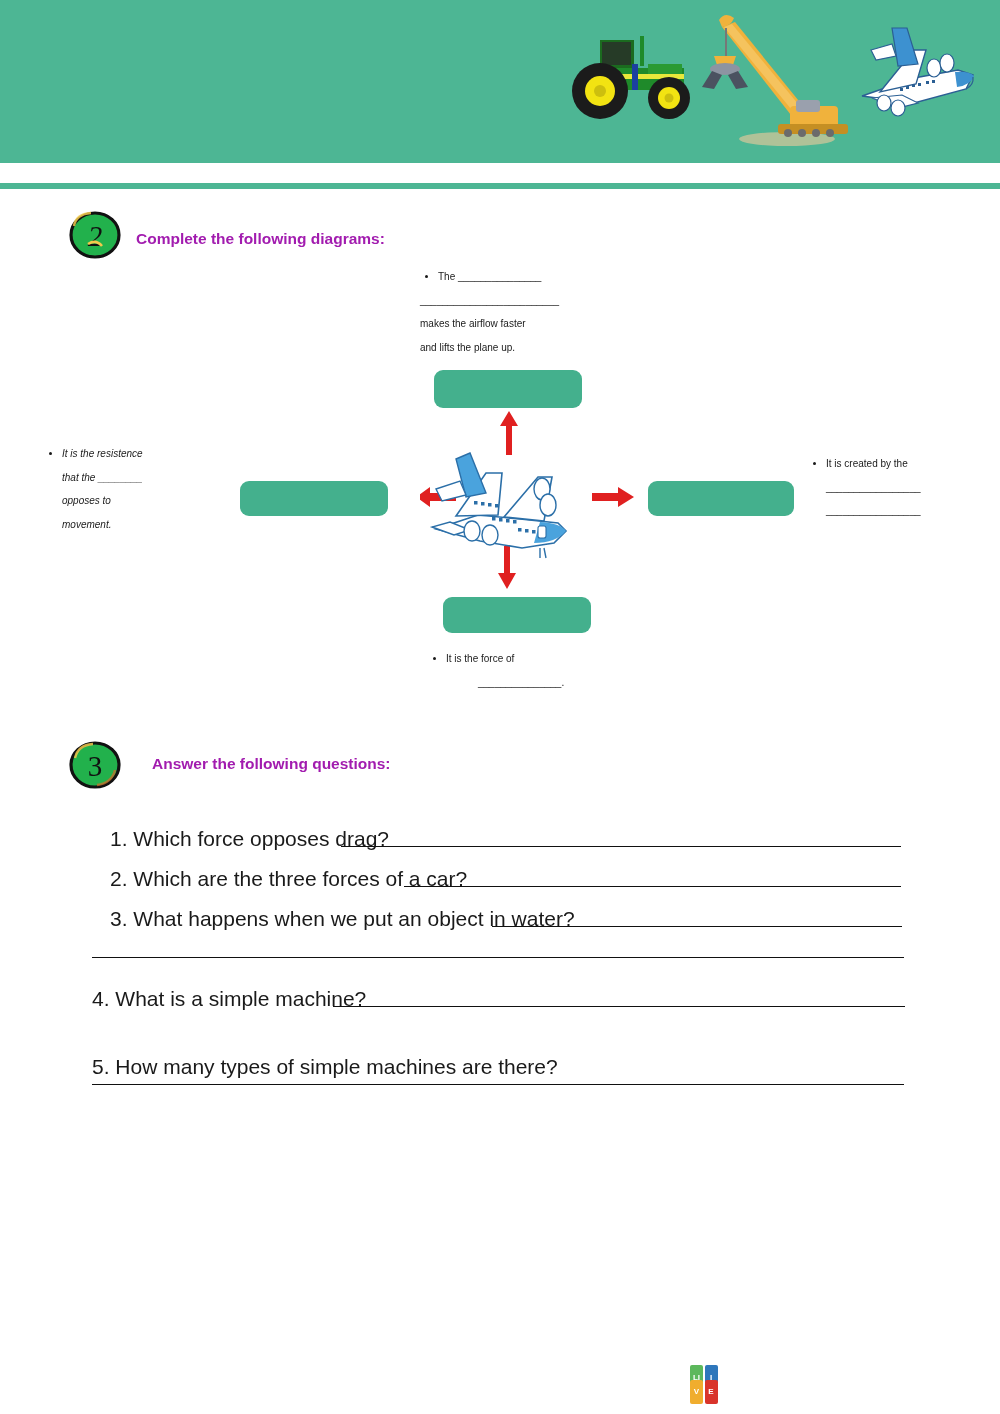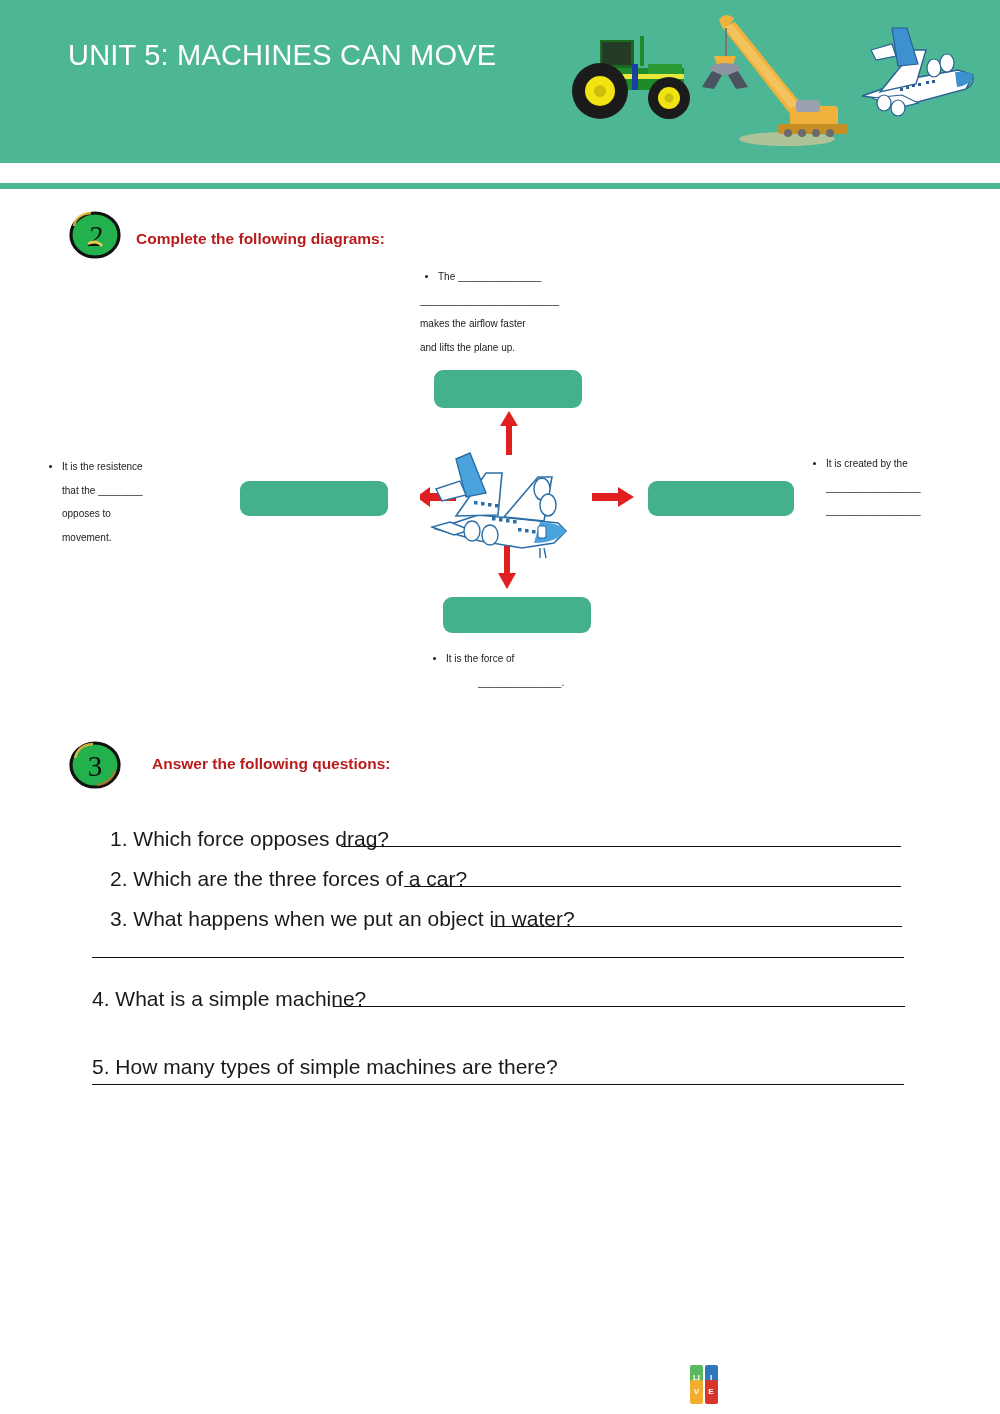--- a/index.html
+++ b/index.html
@@ -60,21 +60,21 @@
 
   
   .badge {
     position: absolute;
     width: 54px; height: 50px;
   }
   .badge-label {
     position: absolute;
     font-size: 15.5px;
     font-weight: bold;
-    color: #b91c1c;
+    color: #a21caf;
     white-space: nowrap;
   }
 
   
   .txt {
     position: absolute;
     font-size: 10px;
     line-height: 23.5px;
     color: #1a1a1a;
   }
@@ -137,21 +137,20 @@
     letter-spacing: -0.6px;
     color: #0f3f73;
     font-family: "Liberation Sans", sans-serif;
   }
 </style>
 </head>
 <body>
 
 <div class="header">
   <div class="header-titles">
-    <div class="title-sub">UNIT 5: MACHINES CAN MOVE</div>
   </div>
 
   <svg class="header-art" viewBox="0 0 420 155">
 
     <g>
       <path d="M38 62 L38 34 L72 34 L72 62 Z" fill="#1b6b1f"></path>
       <rect x="40" y="36" width="29" height="23" fill="#2b2b2b" opacity="0.75"></rect>
       <path d="M30 62 h92 v22 h-92 z" fill="#1f8a2a"></path>
       <path d="M30 68 h92 v5 h-92 z" fill="#e8e83b"></path>
       <path d="M86 58 h34 v10 h-34 z" fill="#2a9a33"></path>
@@ -222,21 +221,21 @@
 <div class="txt" style="left:420px; top:265px; width:200px;">
   <ul class="bullets">
     <li><span>The _______________</span></li>
   </ul>
   <div style="margin-top:0;">_________________________</div>
   <div>makes the airflow faster</div>
   <div>and lifts the plane up.</div>
 </div>
 <div class="answer-box" style="left:434px; top:370px; width:148px; height:38px;"></div>
 
-<div class="txt" style="left:44px; top:455px; width:180px;">
+<div class="txt" style="left:44px; top:442px; width:180px;font-style:italic;">
   <ul class="bullets">
     <li>
       <span>It is the resistence</span><br>
       <span>that the ________</span><br>
       <span>opposes to</span><br>
       <span>movement.</span>
     </li>
   </ul>
 </div>
 <div class="answer-box" style="left:240px; top:481px; width:148px; height:35px;"></div>

